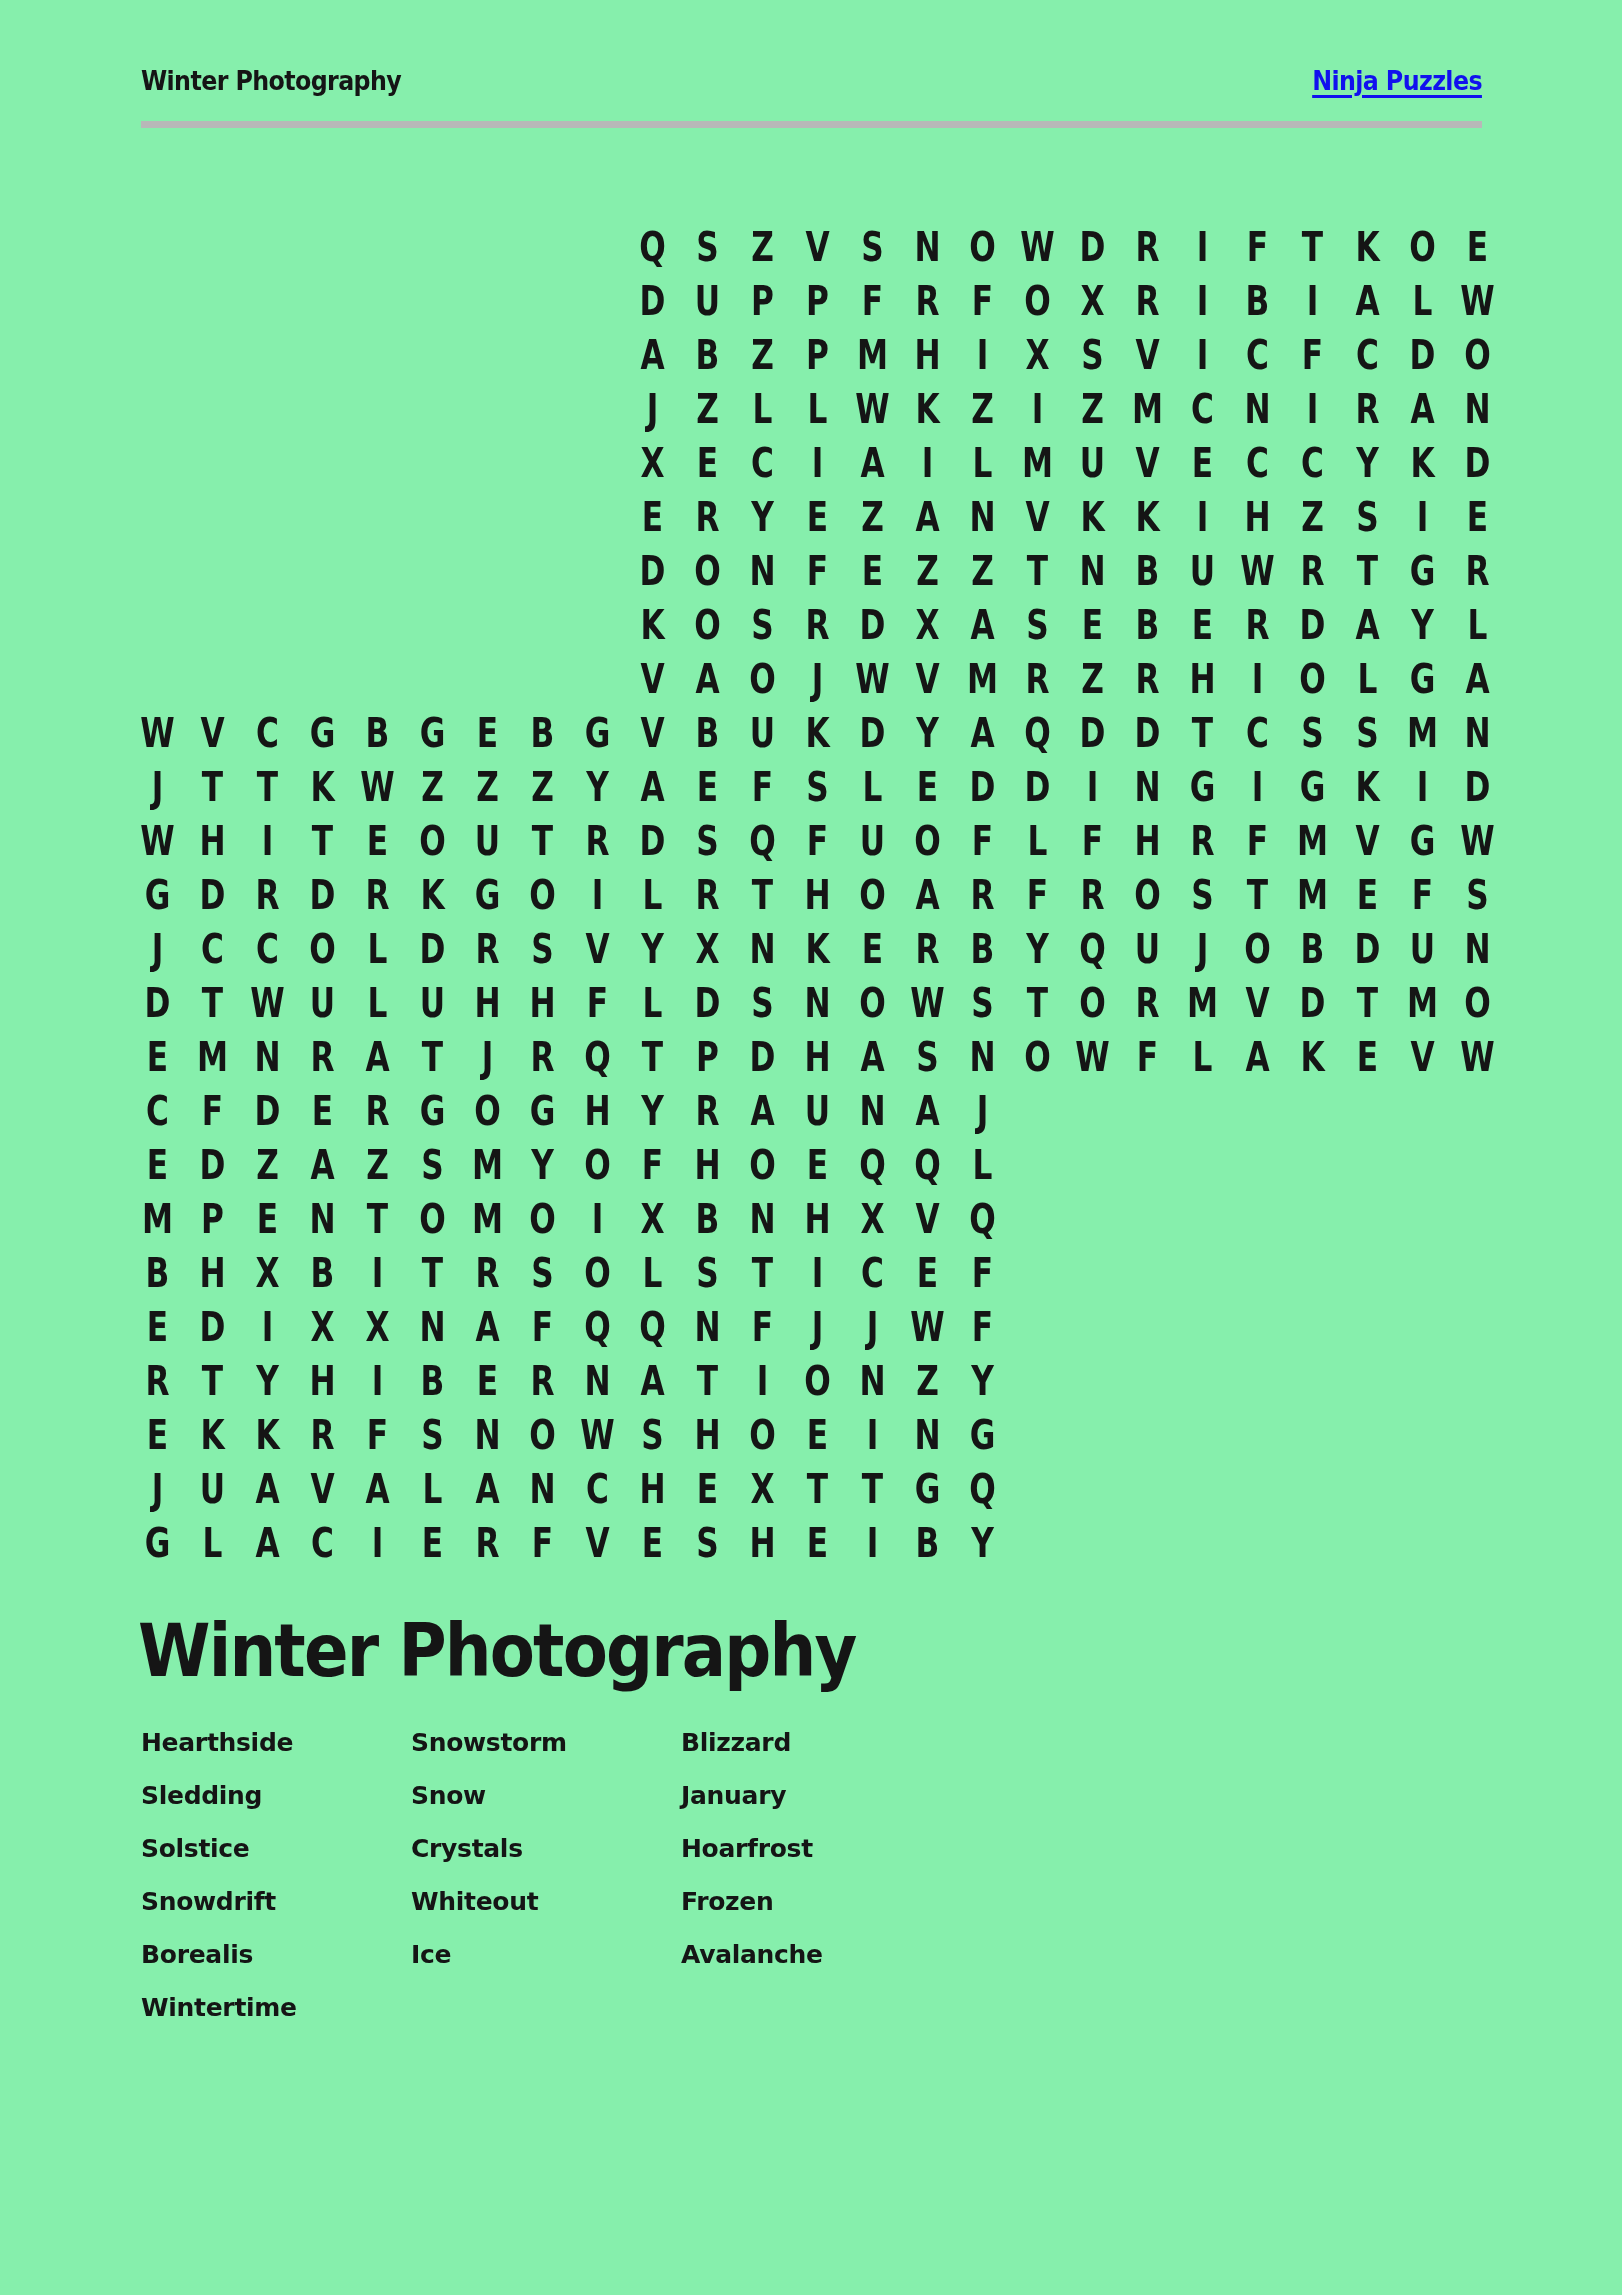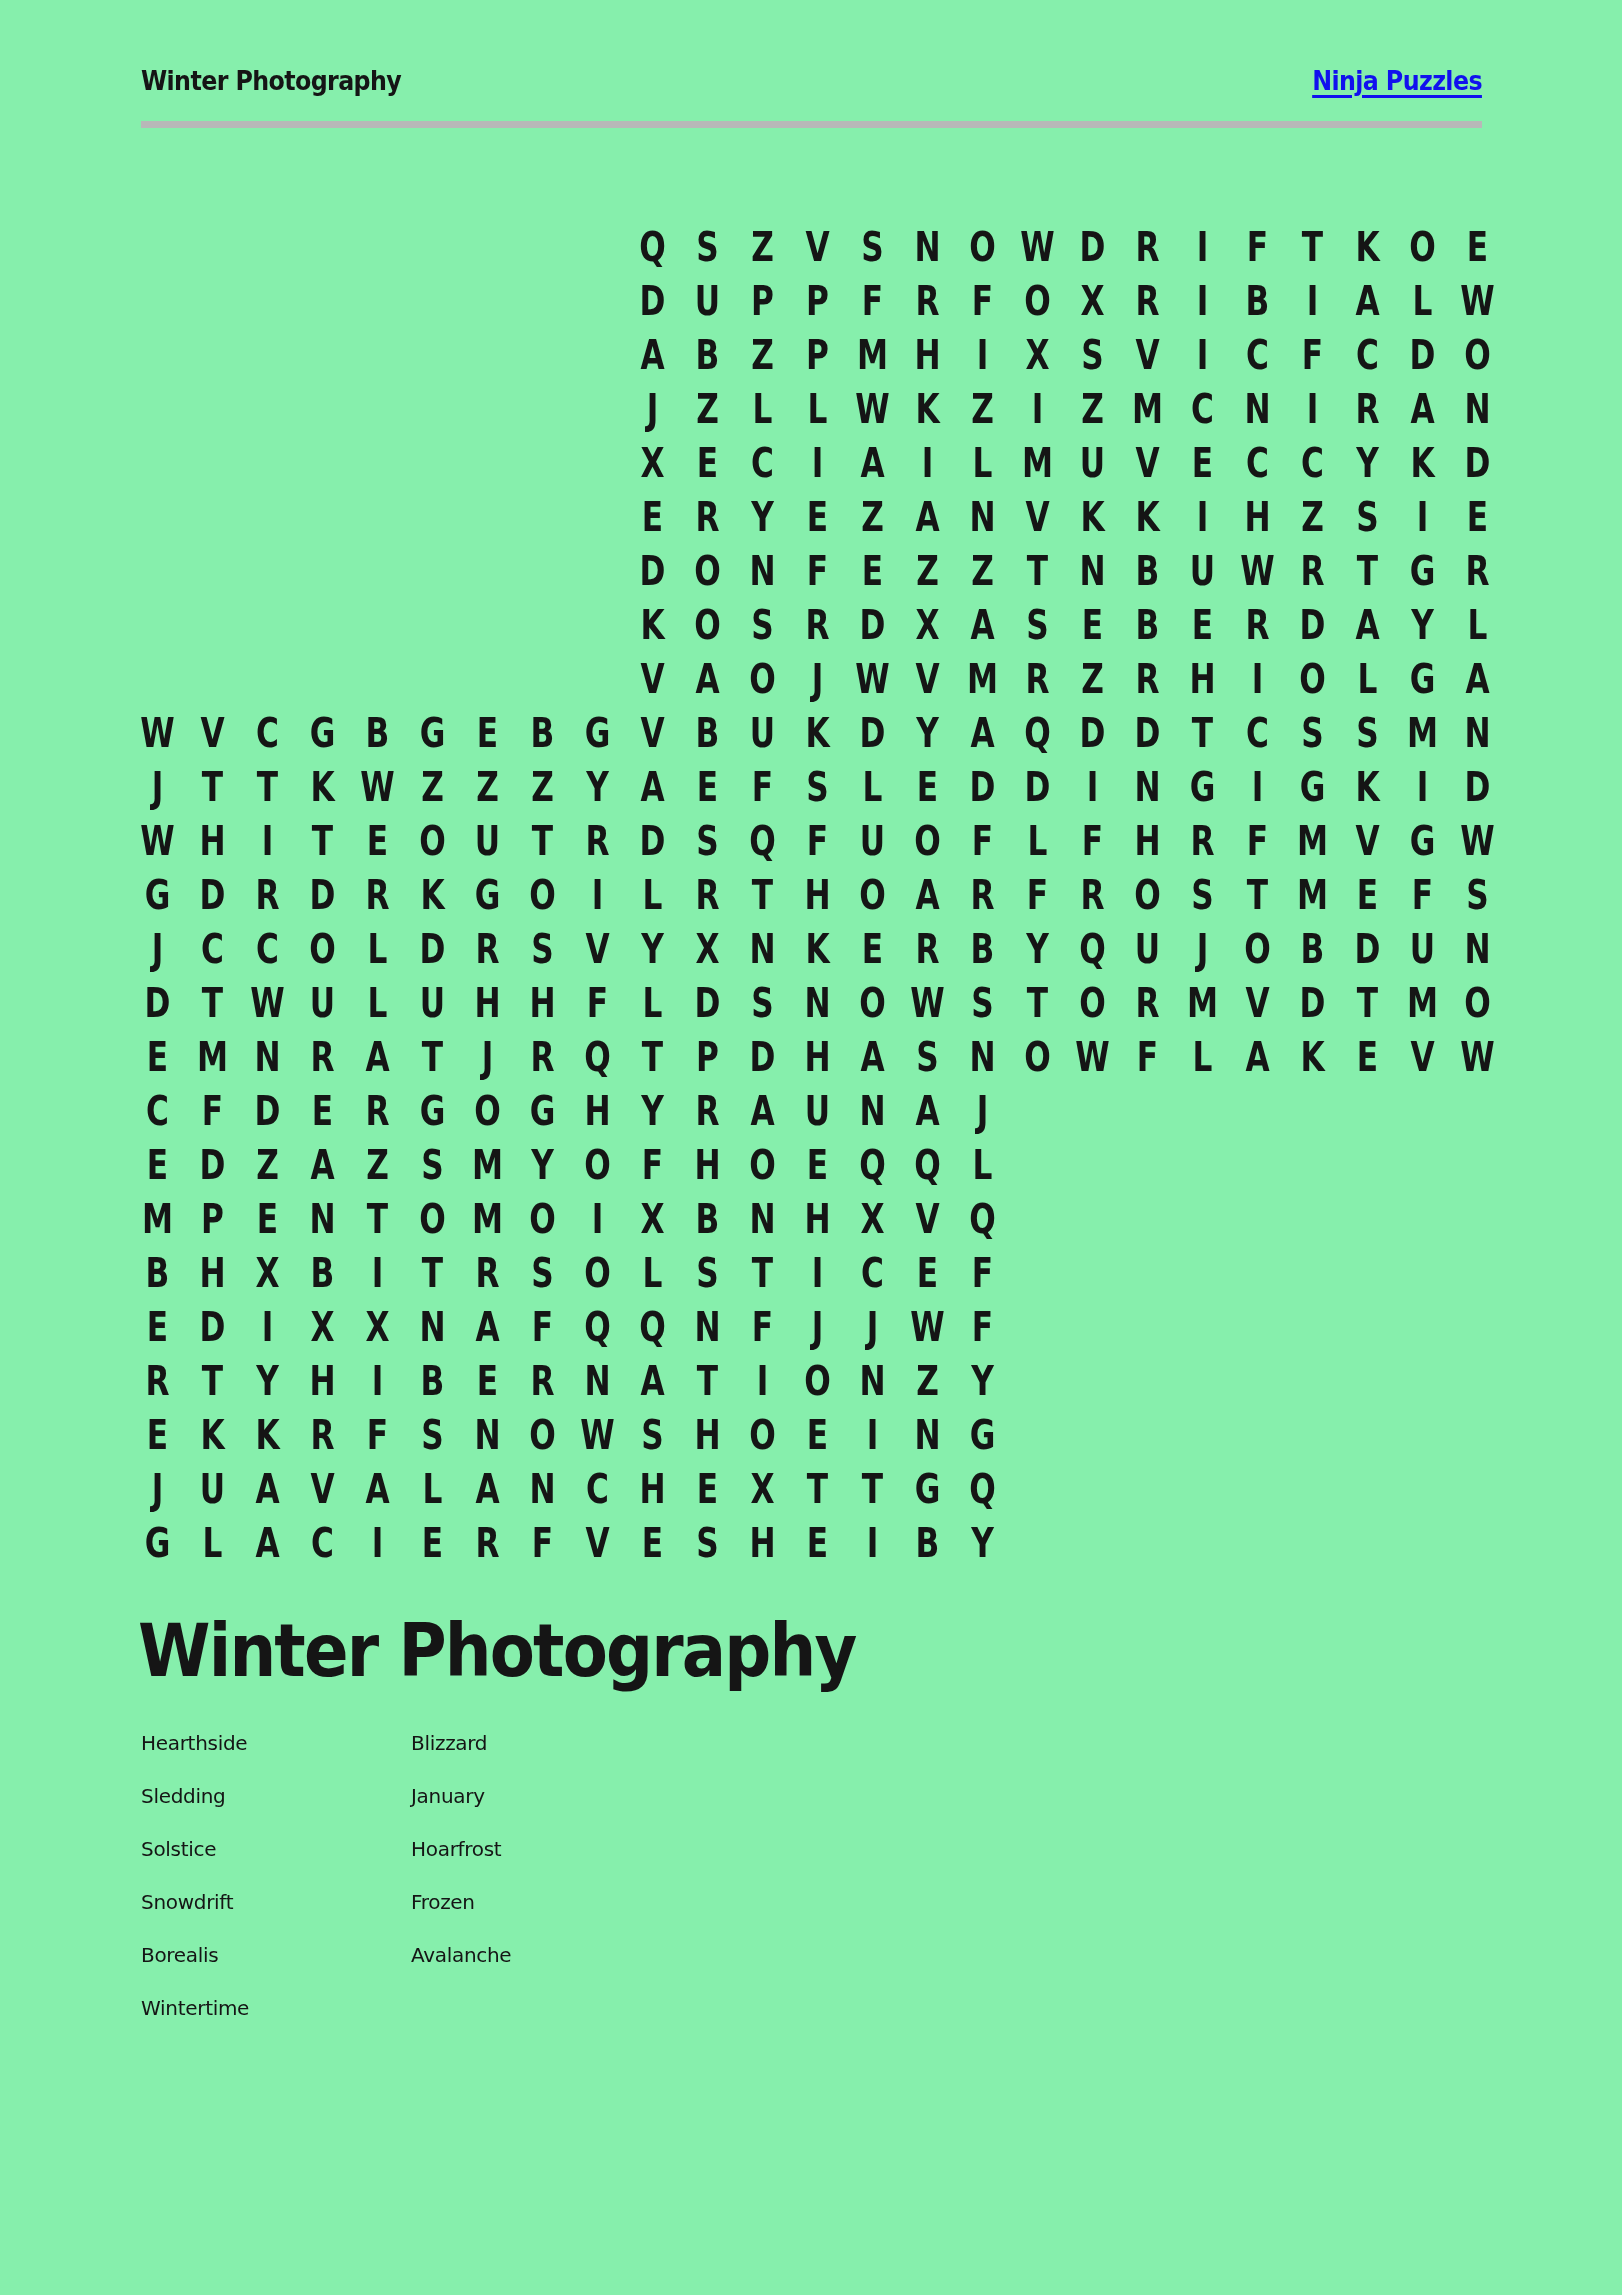--- a/index.html
+++ b/index.html
@@ -85,22 +85,22 @@
   .word-col { position: absolute; top: 0; width: 265px; }
   .word-col:nth-child(1) { left: 0; }
   .word-col:nth-child(2) { left: 270px; }
   .word-col:nth-child(3) { left: 540px; }
   .word-col:nth-child(4) { left: 809px; }
   .word-col:nth-child(5) { left: 1080px; }
   .word {
     height: 53px;
     display: flex;
     align-items: center;
-    font-size: 20px;
-    font-weight: normal;
+    font-size: 25px;
+    font-weight: bold;
     letter-spacing: -0.3px;
     white-space: nowrap;
   }
 </style>
 </head>
 <body>
 
 <div class="page">
 
   <div class="hdr-title">Winter Photography</div>
@@ -742,20 +742,27 @@
   <div class="words">
       <div class="word-col">
         <div class="word">Hearthside</div>
         <div class="word">Sledding</div>
         <div class="word">Solstice</div>
         <div class="word">Snowdrift</div>
         <div class="word">Borealis</div>
         <div class="word">Wintertime</div>
       </div>
       <div class="word-col">
+        <div class="word">Snowstorm</div>
+        <div class="word">Snow</div>
+        <div class="word">Crystals</div>
+        <div class="word">Whiteout</div>
+        <div class="word">Ice</div>
+      </div>
+      <div class="word-col">
         <div class="word">Blizzard</div>
         <div class="word">January</div>
         <div class="word">Hoarfrost</div>
         <div class="word">Frozen</div>
         <div class="word">Avalanche</div>
       </div>
     </div>
 
 </div>
 

